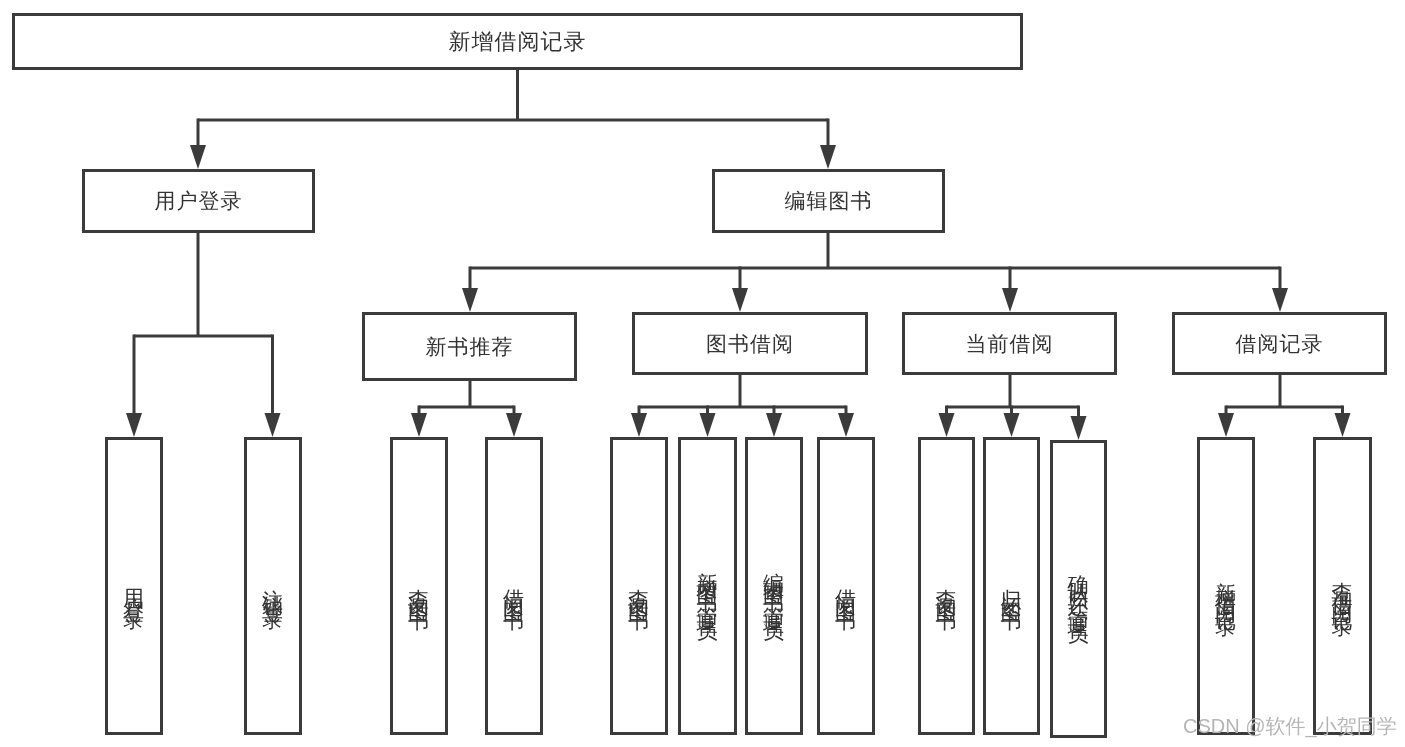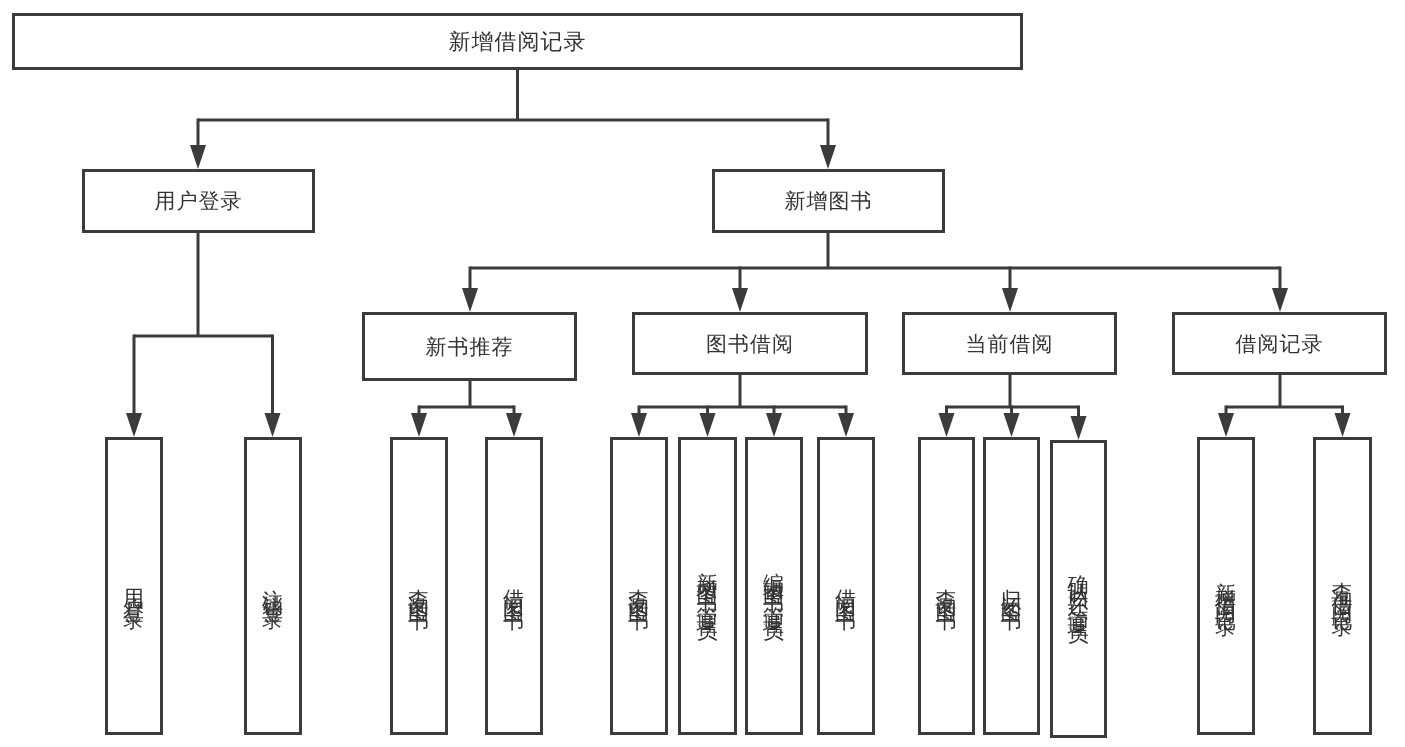--- a/index.html
+++ b/index.html
@@ -107,21 +107,21 @@
       <polygon points="1003.5,413 1019.5,413 1011.5,437"></polygon>
       <polygon points="1070.5,416 1086.5,416 1078.5,440"></polygon>
       <polygon points="1218,413 1234,413 1226,437"></polygon>
       <polygon points="1334.5,413 1350.5,413 1342.5,437"></polygon>
     </g>
   </svg>
 
   <div class="node h root" style="left:12px;top:13px;width:1011px;height:57px">新增借阅记录</div>
 
   <div class="node h" style="left:82px;top:169px;width:233px;height:64px">用户登录</div>
-  <div class="node h" style="left:712px;top:169px;width:233px;height:64px">新增图书</div>
+  <div class="node h" style="left:712px;top:169px;width:233px;height:64px">编辑图书</div>
 
   <div class="node h" style="left:362px;top:312px;width:215px;height:69px">新书推荐</div>
   <div class="node h" style="left:632px;top:312px;width:236px;height:63px">图书借阅</div>
   <div class="node h" style="left:1172px;top:312px;width:215px;height:63px">借阅记录</div>
   <div class="node h" style="left:902px;top:312px;width:215px;height:63px">当前借阅</div>
 
   <div class="node v" style="left:105px;top:437px;width:58px;height:298px">用户登录</div>
   <div class="node v" style="left:244px;top:437px;width:58px;height:298px">注销登录</div>
 
   <div class="node v" style="left:390px;top:437px;width:58px;height:298px">查询图书</div>
@@ -132,14 +132,15 @@
   <div class="node v" style="left:745px;top:437px;width:58px;height:298px">编辑图书（管理员）</div>
   <div class="node v" style="left:817px;top:437px;width:58px;height:298px">借阅图书</div>
 
   <div class="node v" style="left:918px;top:437px;width:57px;height:298px">查询图书</div>
   <div class="node v" style="left:983px;top:437px;width:57px;height:298px">归还图书</div>
   <div class="node v" style="left:1050px;top:440px;width:57px;height:298px">确认归还（管理员）</div>
 
   <div class="node v" style="left:1197px;top:437px;width:58px;height:298px">新增借阅记录</div>
   <div class="node v" style="left:1313px;top:437px;width:59px;height:298px">查询借阅记录</div>
 
+  <div class="watermark">CSDN @软件_小贺同学</div>
 
 </div>
 
 </body></html>

